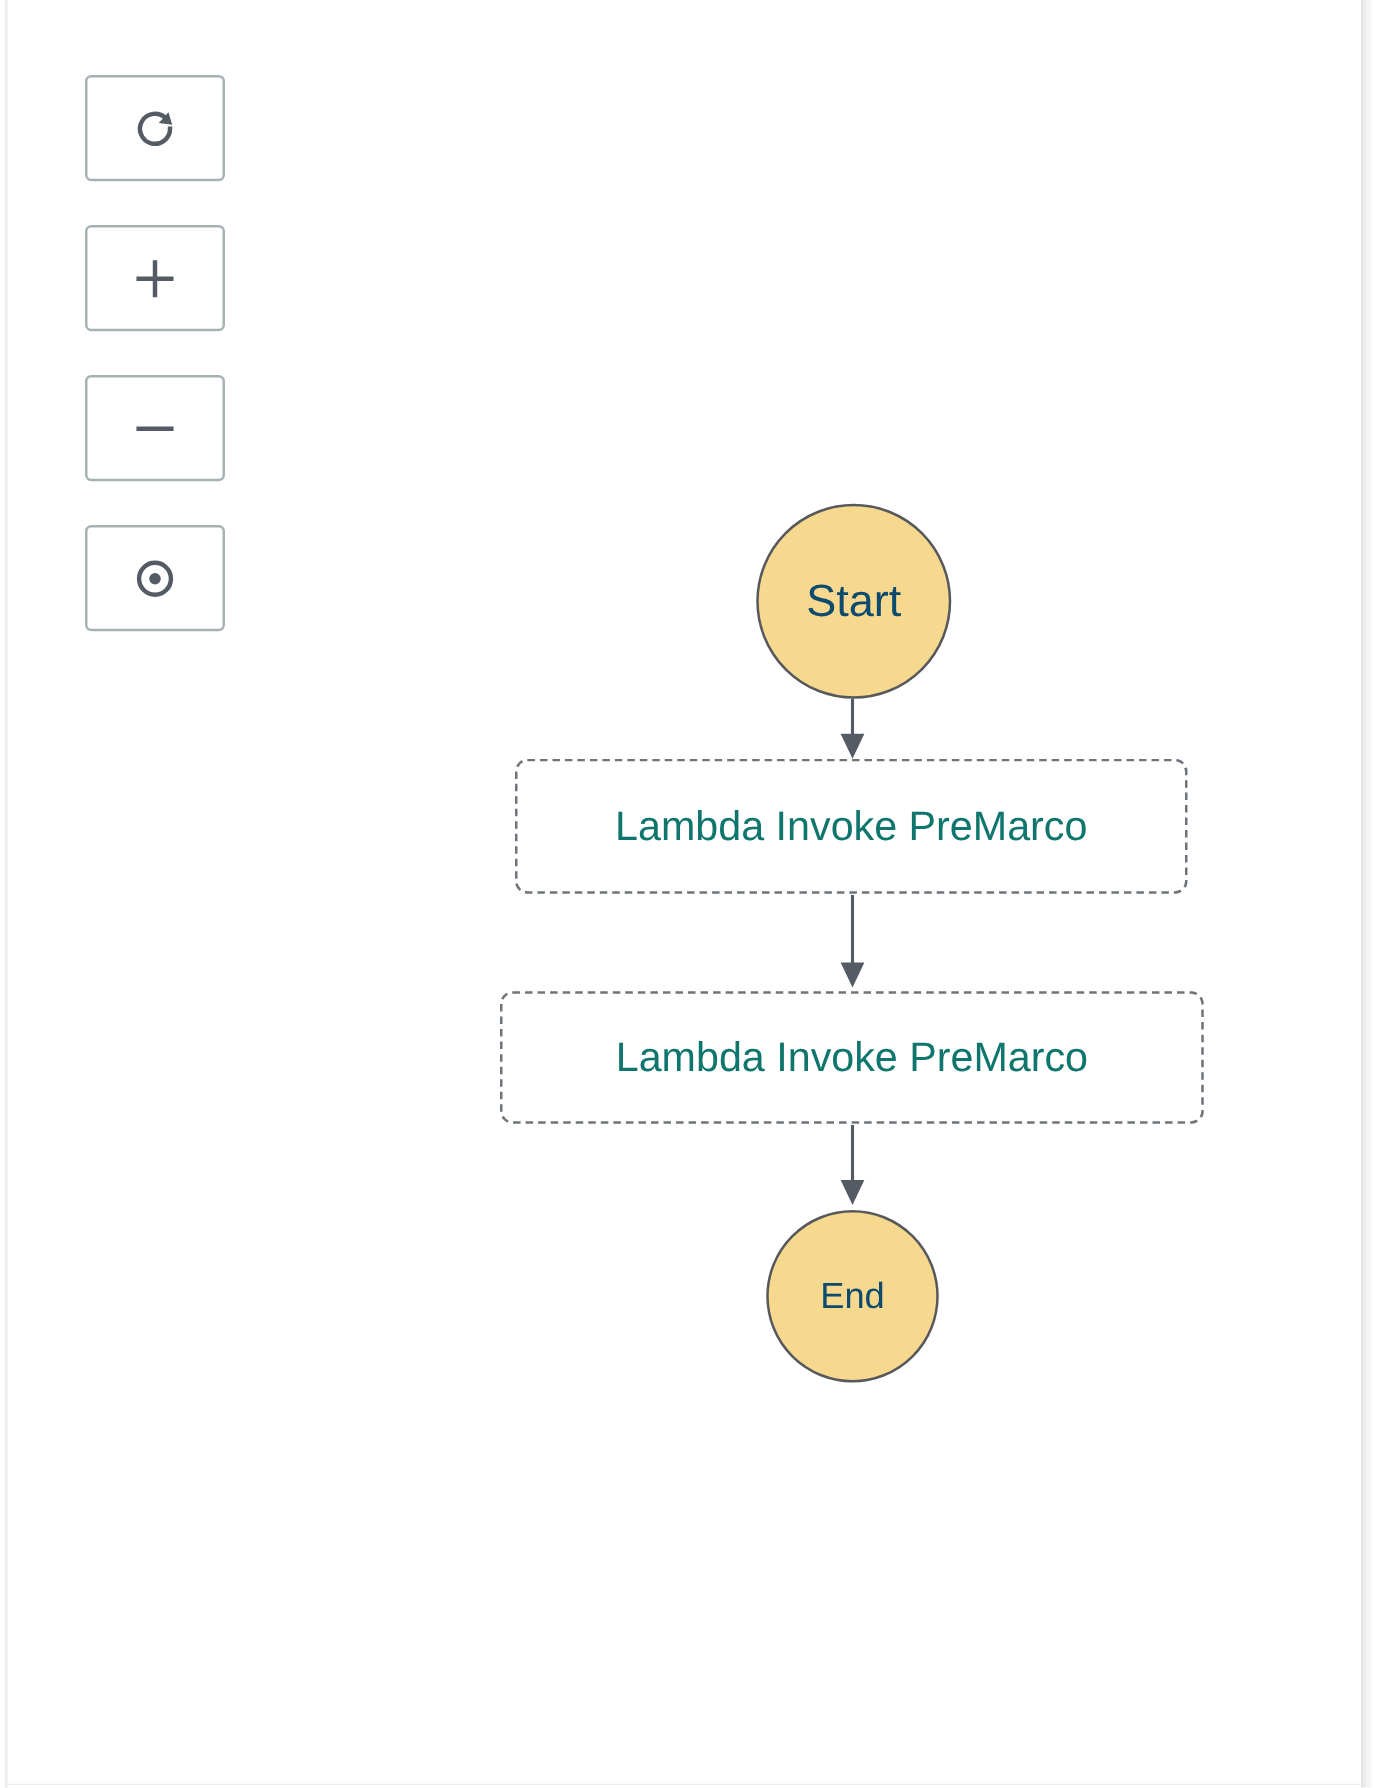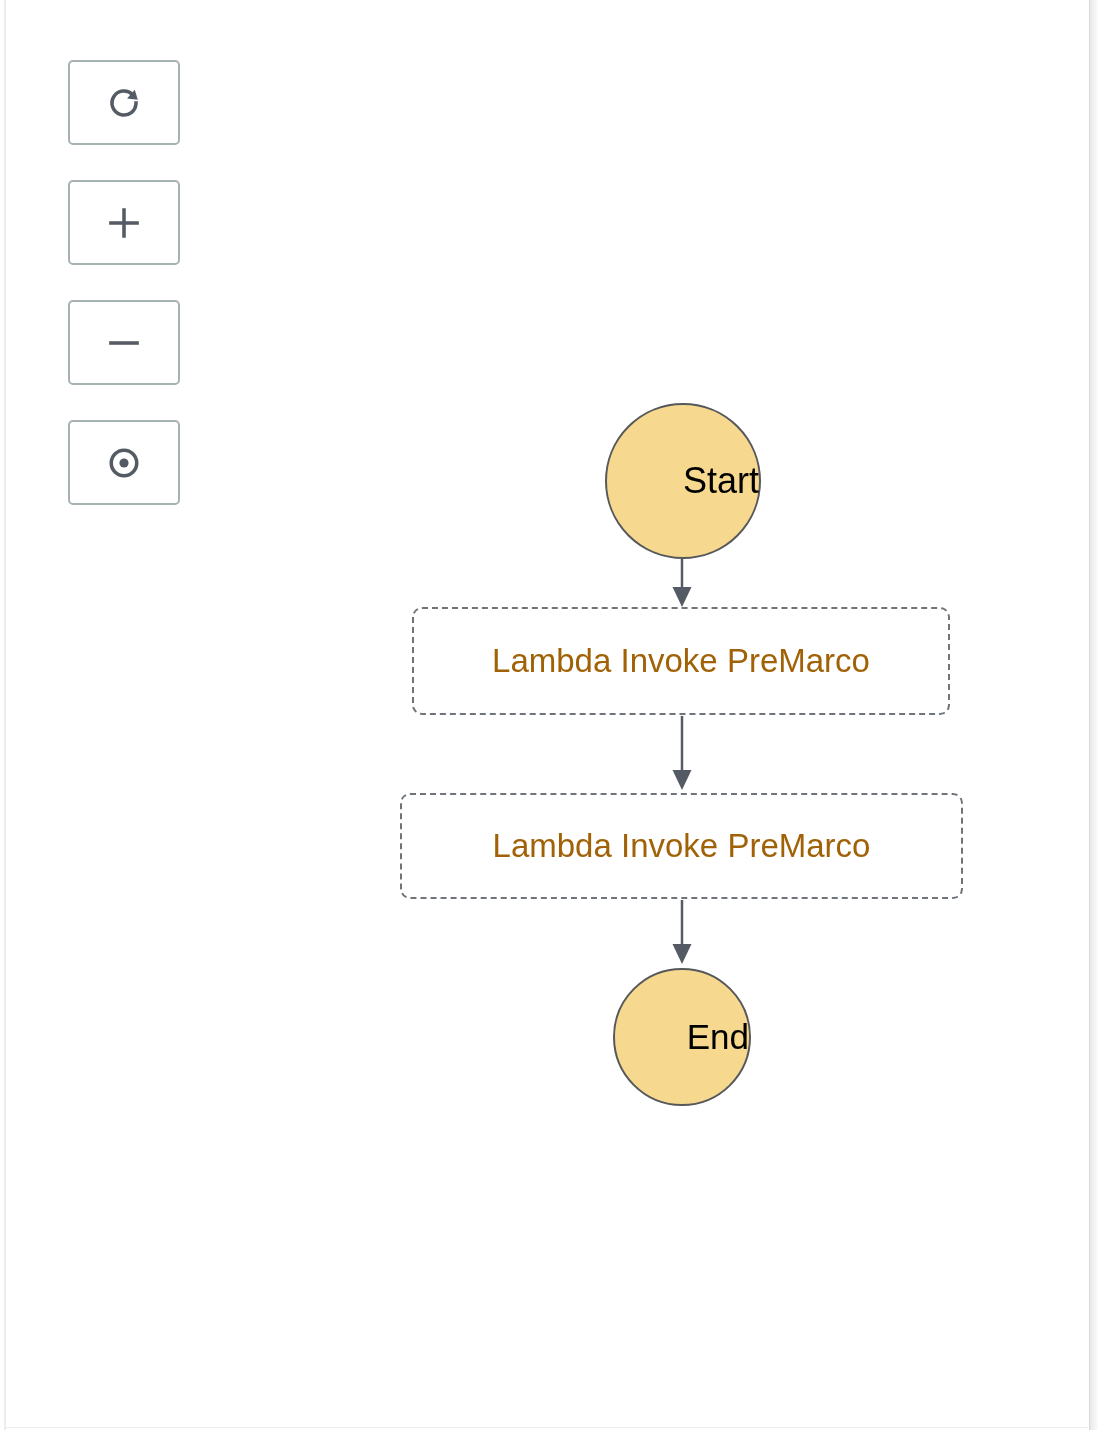--- a/index.html
+++ b/index.html
@@ -25,30 +25,30 @@
     display:flex;align-items:center;justify-content:center;
     padding:0;cursor:pointer;box-sizing:border-box;
   }
   .tool-btn svg{display:block;}
   .ic{stroke:#545b64;fill:none;stroke-width:3.4;stroke-linecap:square;}
   .ic-fill{fill:#545b64;stroke:none;}
   
   .node-circle{
     position:absolute;box-sizing:border-box;border-radius:50%;
     background:#f6d88e;border:2px solid #56585b;
-    display:flex;align-items:center;justify-content:flex-end;
-    color:#000000;
+    display:flex;align-items:center;justify-content:center;
+    color:#0c4a6e;
   }
   .node-start{left:605px;top:403px;width:156px;height:156px;font-size:36px;}
-  .node-end{left:613px;top:968px;width:138px;height:138px;font-size:35px;}
+  .node-end{left:613px;top:968px;width:138px;height:138px;font-size:29px;}
   .task-box{
     position:absolute;box-sizing:border-box;
     background:#ffffff;border:2px dashed #6e7479;border-radius:10px;
     display:flex;align-items:center;justify-content:center;
-    color:#a16207;font-size:33px;white-space:nowrap;
+    color:#0f766e;font-size:33px;white-space:nowrap;
   }
   .task-1{left:412px;top:607px;width:538px;height:108px;}
   .task-2{left:400px;top:793px;width:563px;height:106px;}
   .edges-layer{position:absolute;left:0;top:0;pointer-events:none;}
 </style>
 </head>
 <body>
 
 <div class="left-border"></div>
 <div class="bottom-border"></div>

